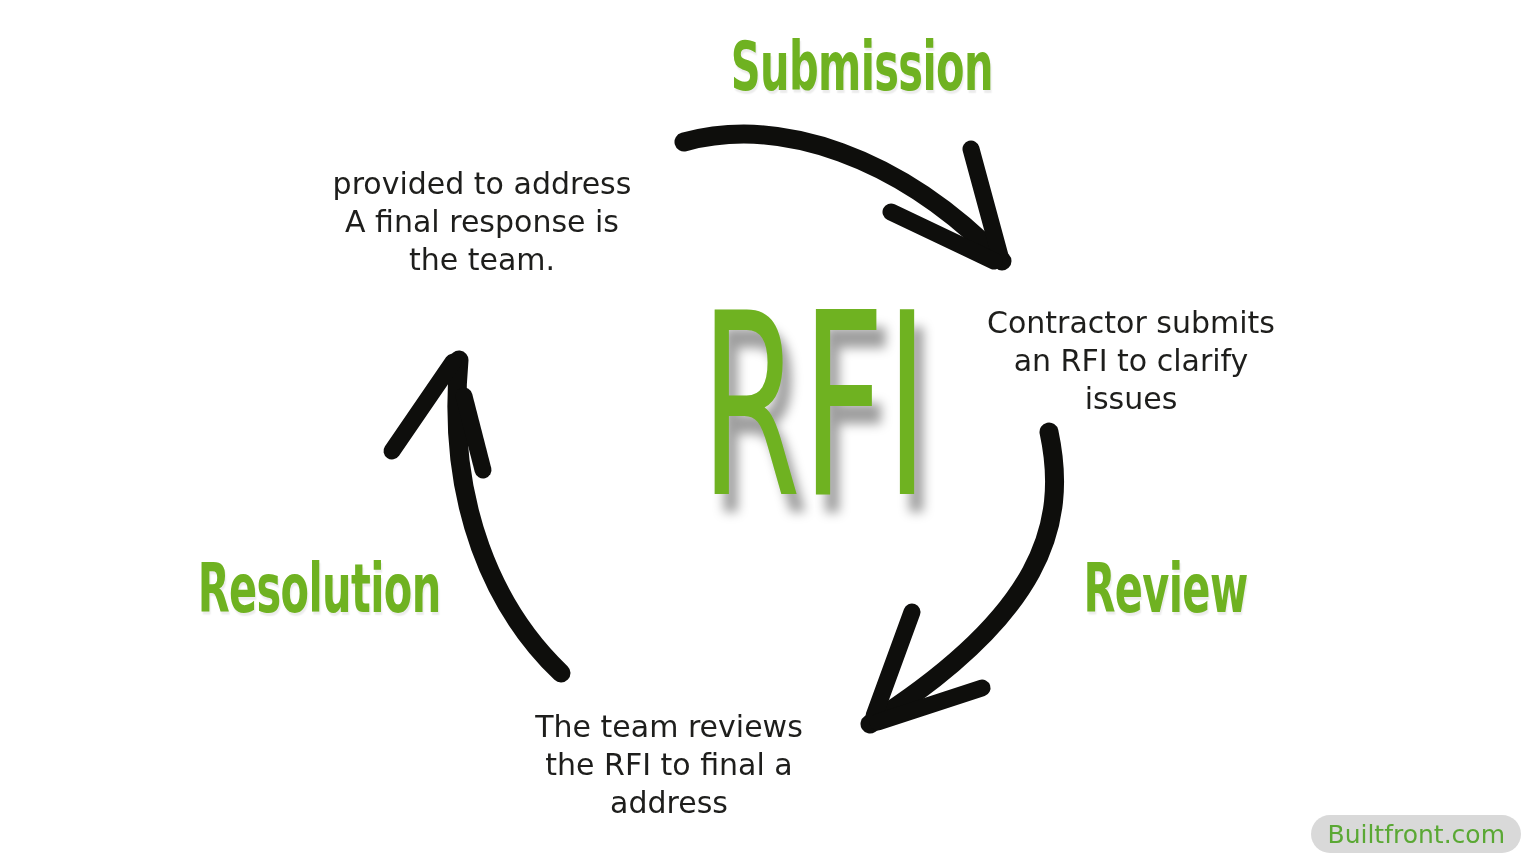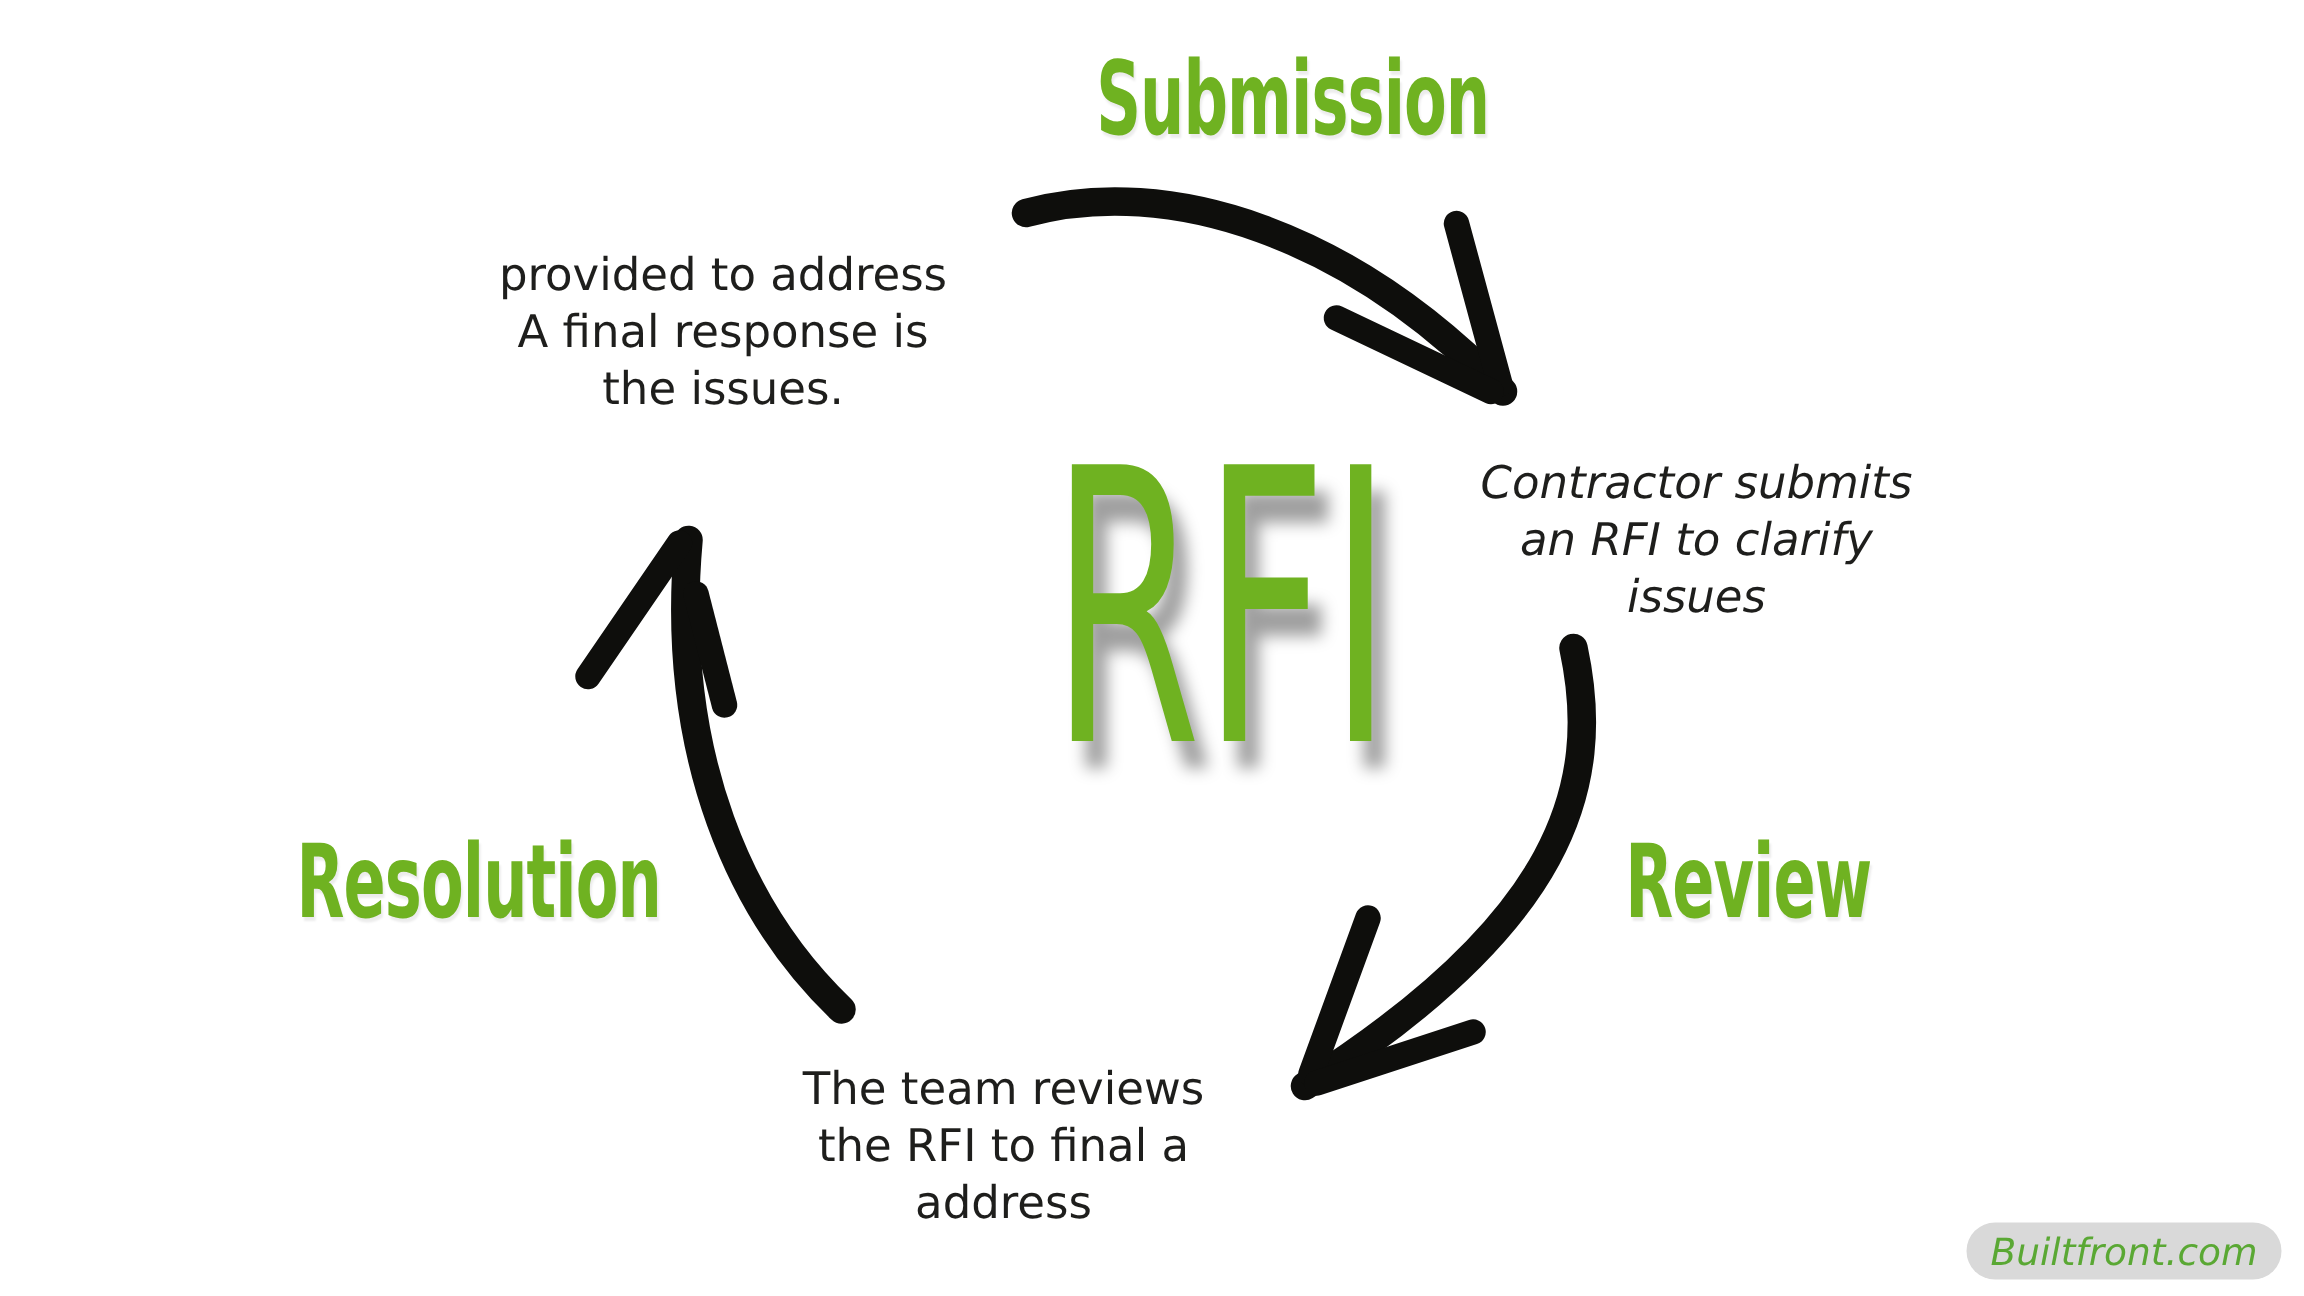--- a/index.html
+++ b/index.html
@@ -62,35 +62,34 @@
 
   .desc{
     position:absolute;
     width:460px;
     text-align:center;
     font-size:30px;
     line-height:38px;
     color:var(--ink);
   }
   .desc-resolution{left:252px;top:165px;}
-  .desc-submission{left:901px;top:304px;font-style:italic;}
+  .desc-submission{left:901px;top:304px;}
   .desc-review{left:439px;top:708px;}
 
   .brand-badge{
     position:absolute;
     right:2px;bottom:11px;
     height:38px;
     display:flex;align-items:center;
     padding:0 16px;
     background:var(--badge-bg);
     border-radius:19px;
     font-size:25px;
     color:var(--badge-text);
     white-space:nowrap;
-    font-style:italic;
   }
 </style>
 </head>
 <body>
 
 <div class="canvas">
 
   <svg class="arrows-svg" viewBox="0 0 1536 864" xmlns="http://www.w3.org/2000/svg">
 
     <g>
@@ -124,21 +123,21 @@
     <span class="cond">Resolution</span>
   </div>
 
   <div class="rfi-title">
     <span class="cond-rfi">RFI</span>
   </div>
 
   <div class="desc desc-resolution">
     <div>provided to address</div>
     <div>A final response is</div>
-    <div>the issues.</div>
+    <div>the team.</div>
   </div>
 
   <div class="desc desc-submission">
     <div>Contractor submits</div>
     <div>an RFI to clarify</div>
     <div>issues</div>
   </div>
 
   <div class="desc desc-review">
     <div>The team reviews</div>

